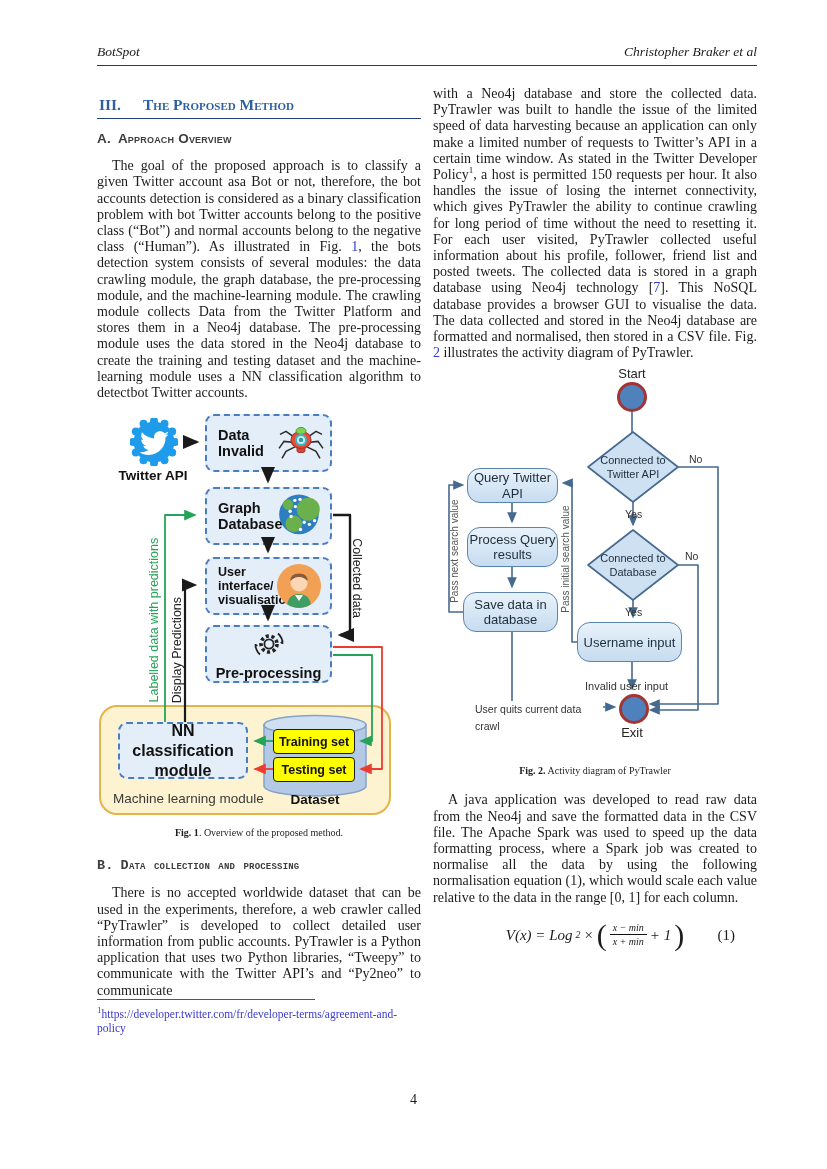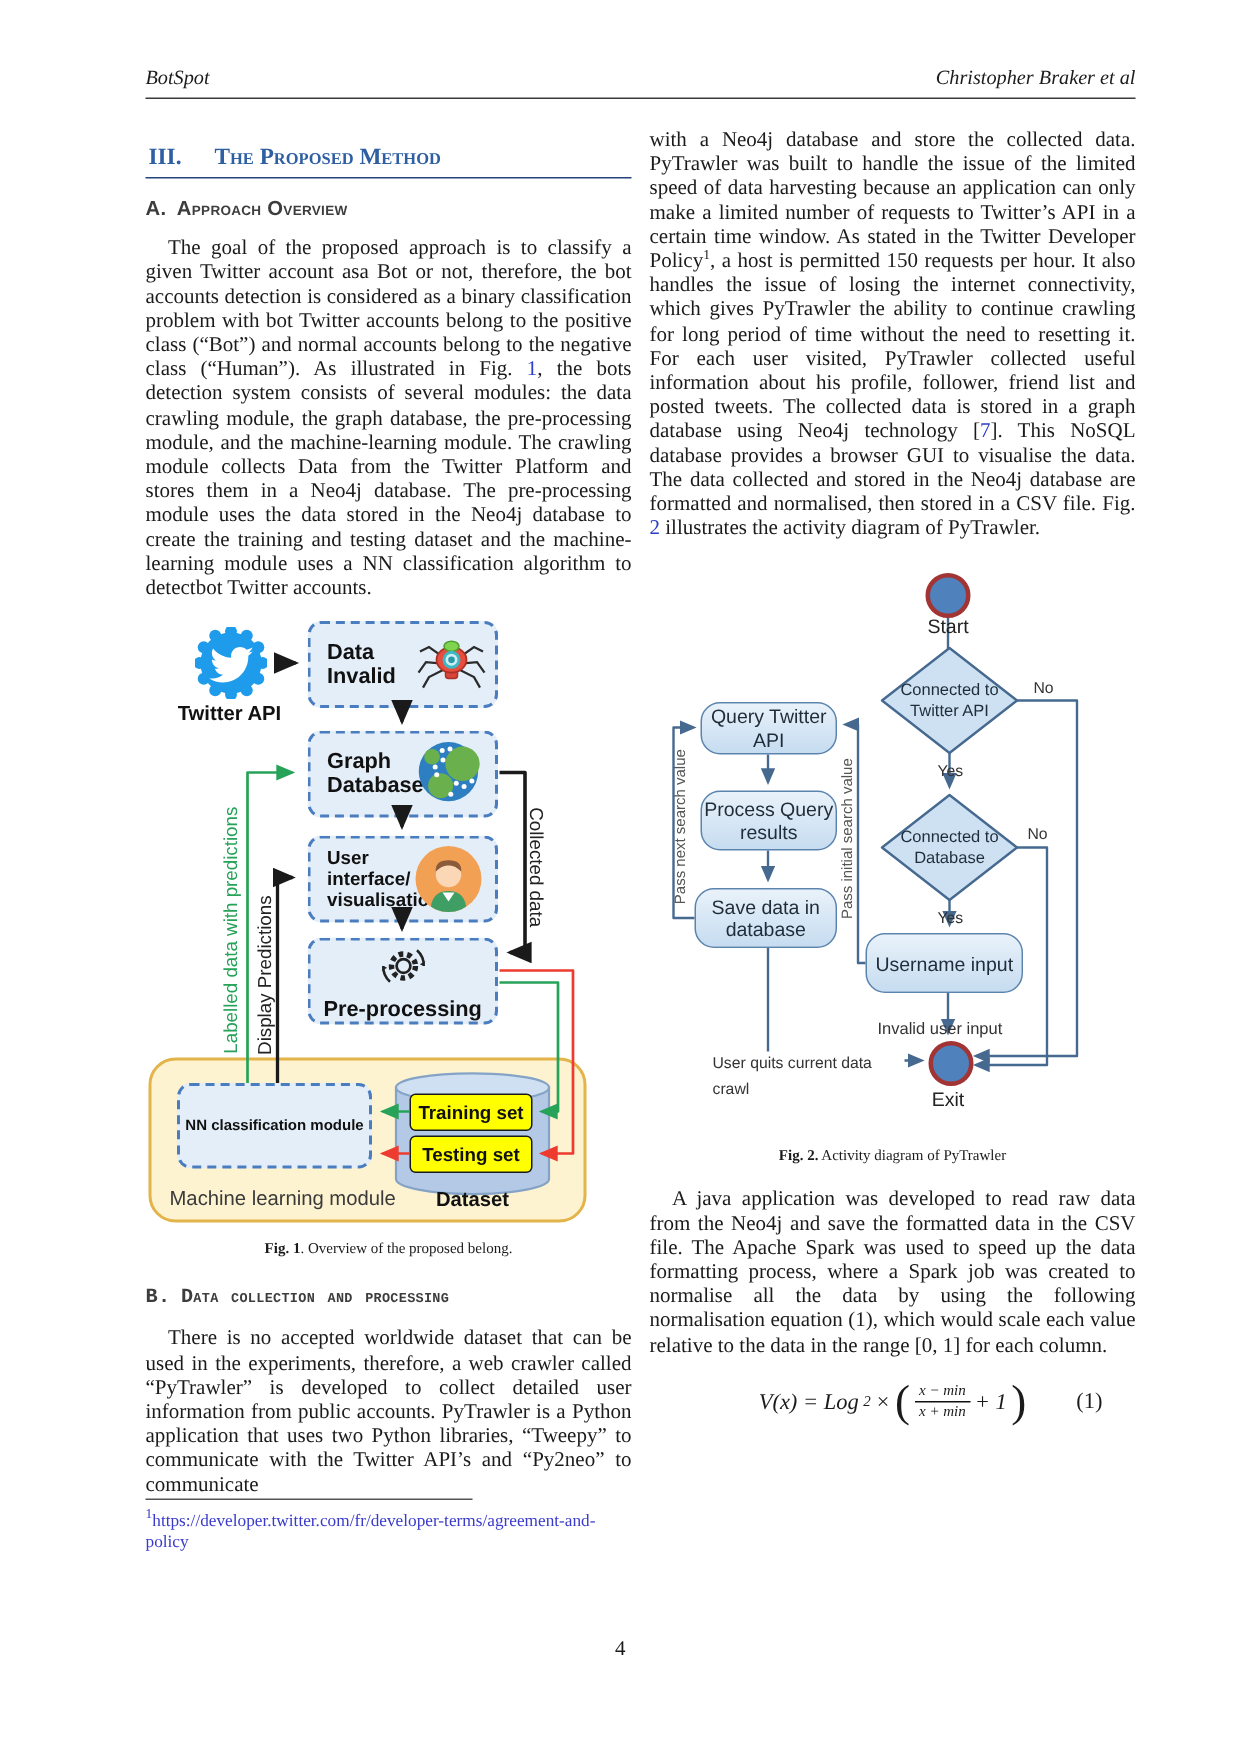--- a/index.html
+++ b/index.html
@@ -45,21 +45,21 @@
   .tw-wrap{position:absolute;left:33px;top:9px;width:48px;height:48px;}
   .tw-label{position:absolute;left:0px;top:59px;width:112px;text-align:center;
      font-weight:bold;font-size:13.5px;color:#111;}
   .f1-pre{flex-direction:column;justify-content:center;padding:1px;gap:1px;}
   .f1-pre .bx-label{width:auto;text-align:center;}
   .ml-container{position:absolute;left:2px;top:296px;width:292px;height:110px;box-sizing:border-box;
      background:#fdf3d0;border:2px solid #e3b449;border-radius:18px;}
   .nn-box{position:absolute;left:21px;top:313px;width:130px;height:57px;box-sizing:border-box;
      background:#e4eef8;border:2px dashed #4a7cc0;border-radius:9px;
      display:flex;align-items:center;justify-content:center;text-align:center;
-     font-weight:bold;font-size:10px;color:#111;line-height:1.25;}
+     font-weight:bold;font-size:16px;color:#111;line-height:1.25;}
   .cylinder{position:absolute;left:165px;top:305px;width:106px;height:84px;}
   .set-box{position:absolute;left:176px;width:82px;height:25px;box-sizing:border-box;
      background:#ffff00;border:1.6px solid #1a1a1a;border-radius:4px;
      display:flex;align-items:center;justify-content:center;font-weight:bold;font-size:12.5px;color:#111;}
   .ml-label{position:absolute;left:16px;top:382px;font-size:13.5px;color:#3a3a3a;}
   .ds-label{position:absolute;left:165px;top:383px;width:106px;text-align:center;
      font-weight:bold;font-size:13.5px;color:#111;}
   .vlabel{position:absolute;font-size:12.5px;white-space:nowrap;text-align:center;}
   .v-green{color:#27a359;}
   .v-black{color:#222;}
@@ -252,21 +252,21 @@
         <path d="M88 313 V176 H98" stroke="#1a1a1a" stroke-width="2.2" marker-end="url(#f1k)"></path>
         <path d="M236 106 H253 V226 H243" stroke="#1a1a1a" stroke-width="2.4" marker-end="url(#f1k)"></path>
         <path d="M236 238 H285 V360 H264" stroke="#ee3b30" stroke-width="1.8" marker-end="url(#f1r)"></path>
         <path d="M236 246 H275 V332 H264" stroke="#27a359" stroke-width="1.8" marker-end="url(#f1g)"></path>
         <path d="M176 332 H158" stroke="#27a359" stroke-width="1.8" marker-end="url(#f1g)"></path>
         <path d="M176 360 H158" stroke="#ee3b30" stroke-width="1.8" marker-end="url(#f1r)"></path>
       </g>
     </svg>
   </div>
 
-  <p class="fig-caption"><b>Fig. 1</b><span>. Overview of the proposed belong.</span></p>
+  <p class="fig-caption"><b>Fig. 1</b><span>. Overview of the proposed method.</span></p>
 
   <div class="sub-head" style="margin-top:18px;font-family:Liberation Mono, monospace;">
     <span class="sub-num">B.</span><span>Data collection and processing</span>
   </div>
 
   <p class="body-par indent"><span>There is no accepted worldwide dataset that can be used in the experiments, therefore, a web crawler called “PyTrawler” is developed to collect detailed user information from public accounts. PyTrawler is a Python application that uses two Python libraries, “Tweepy” to communicate with the Twitter API’s and “Py2neo” to communicate</span></p>
 
   <div class="footnote">
     <div class="fn-rule"></div>
     <div class="fn-text"><sup>1</sup><span class="fn-link">https://developer.twitter.com/fr/developer-terms/agreement-and-policy</span></div>
@@ -295,21 +295,21 @@
         <path d="M200 235 V251" marker-end="url(#f2a)"></path>
         <path d="M144 277 H139 V118 H131" marker-end="url(#f2a)"></path>
         <path d="M199 297 V323" marker-end="url(#f2a)"></path>
         <path d="M79 267 V342 H181" marker-end="url(#f2a)"></path>
         <path d="M30 247 H16 V120 H29" marker-end="url(#f2a)"></path>
         <path d="M79 138 V156" marker-end="url(#f2a)"></path>
         <path d="M79 202 V221" marker-end="url(#f2a)"></path>
       </g>
     </svg>
 
-    <div class="f2-lab" style="left:169px;top:1px;width:60px;margin-top:44px;">Start</div>
+    <div class="f2-lab" style="left:169px;top:1px;width:60px;">Start</div>
     <div class="f2-circle" style="left:184px;top:17px;"></div>
 
     <div class="f2-dtext" style="left:158px;top:89px;width:84px;">Connected to Twitter API</div>
     <div class="f2-small" style="left:256px;top:86px;">No</div>
     <div class="f2-small" style="left:192px;top:141px;">Yes</div>
 
     <div class="f2-dtext" style="left:158px;top:187px;width:84px;">Connected to Database</div>
     <div class="f2-small" style="left:252px;top:183px;">No</div>
     <div class="f2-small" style="left:192px;top:239px;">Yes</div>
 

